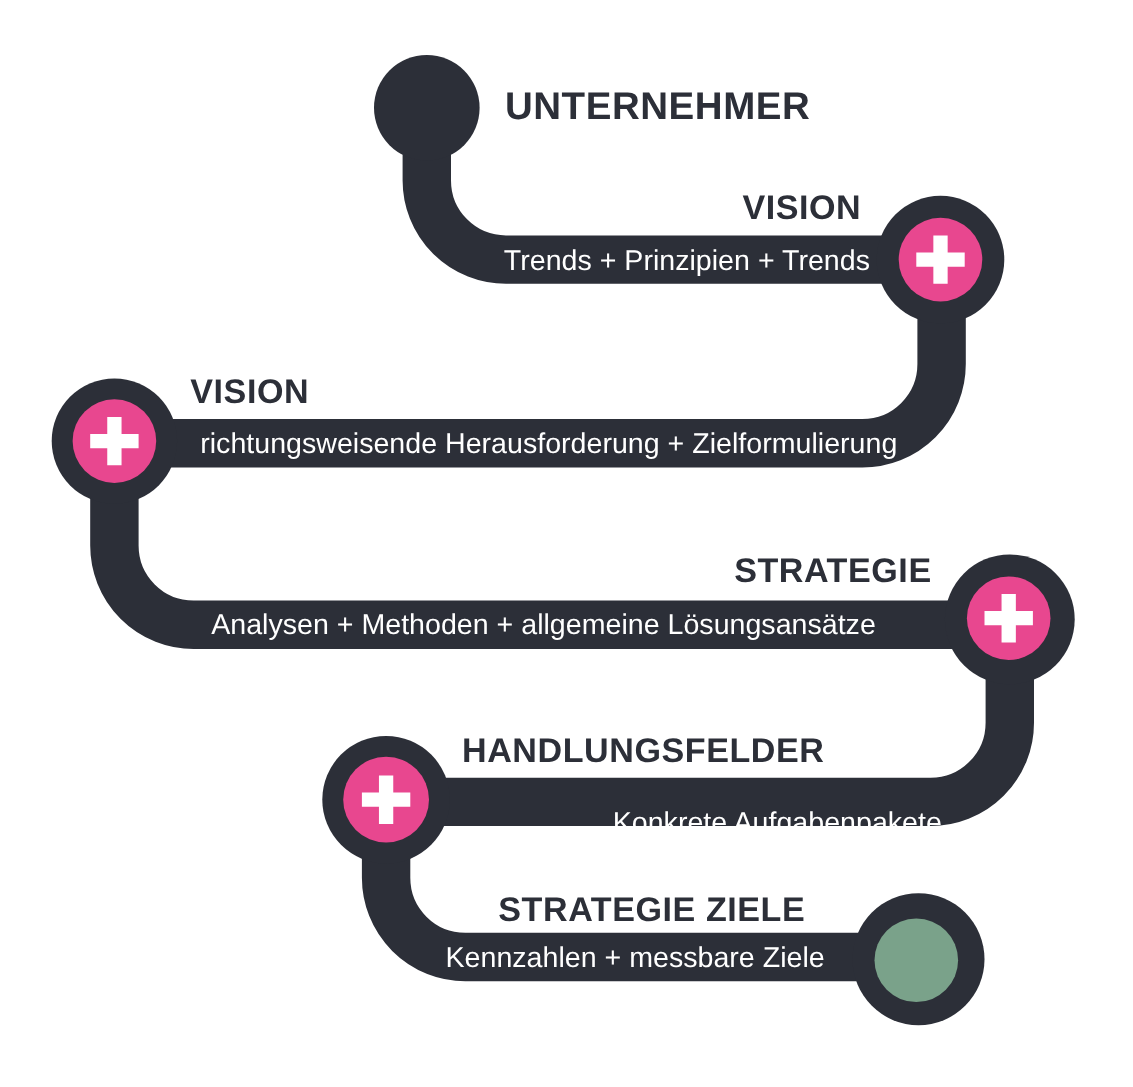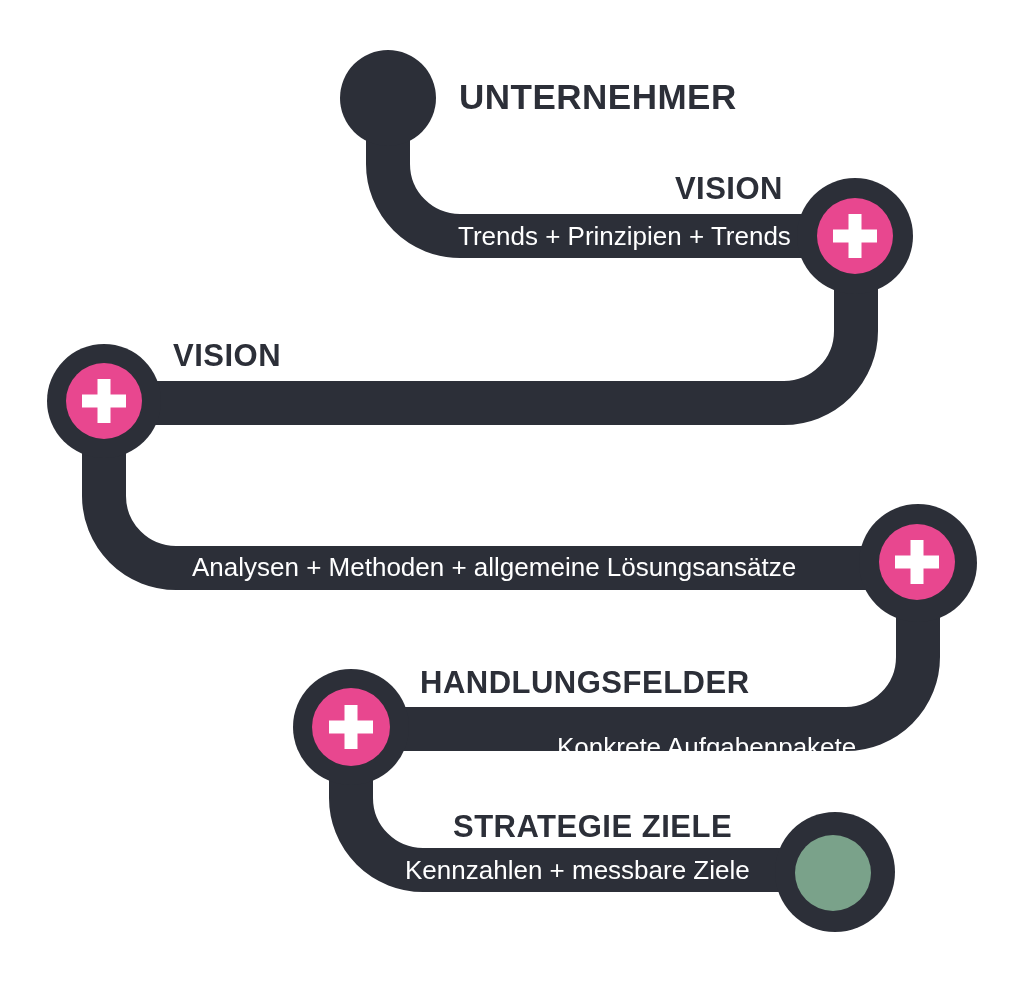--- a/index.html
+++ b/index.html
@@ -103,21 +103,23 @@
     <circle cx="835" cy="872" r="60" fill="var(--dark,#2c2f38)"></circle>
     <circle cx="833" cy="873" r="38" fill="var(--green,#7aa28a)"></circle>
   </svg>
 
   <div class="main-title">UNTERNEHMER</div>
 
   <div class="stage-label lbl-vision">VISION</div>
   <div class="bar-subtitle sub-vision">Trends + Prinzipien + Trends</div>
 
   <div class="stage-label lbl-mission">VISION</div>
+  <div class="bar-subtitle sub-mission">richtungsweisende Herausforderung + Zielformulierung</div>
 
+  <div class="stage-label lbl-strategie">STRATEGIE</div>
   <div class="bar-subtitle sub-strategie">Analysen + Methoden + allgemeine Lösungsansätze</div>
 
   <div class="stage-label lbl-handlung">HANDLUNGSFELDER</div>
   <div class="bar-subtitle sub-handlung">Konkrete Aufgabenpakete</div>
 
   <div class="stage-label lbl-operativ">STRATEGIE ZIELE</div>
   <div class="bar-subtitle sub-operativ">Kennzahlen + messbare Ziele</div>
 </div>
 
 </body></html>

